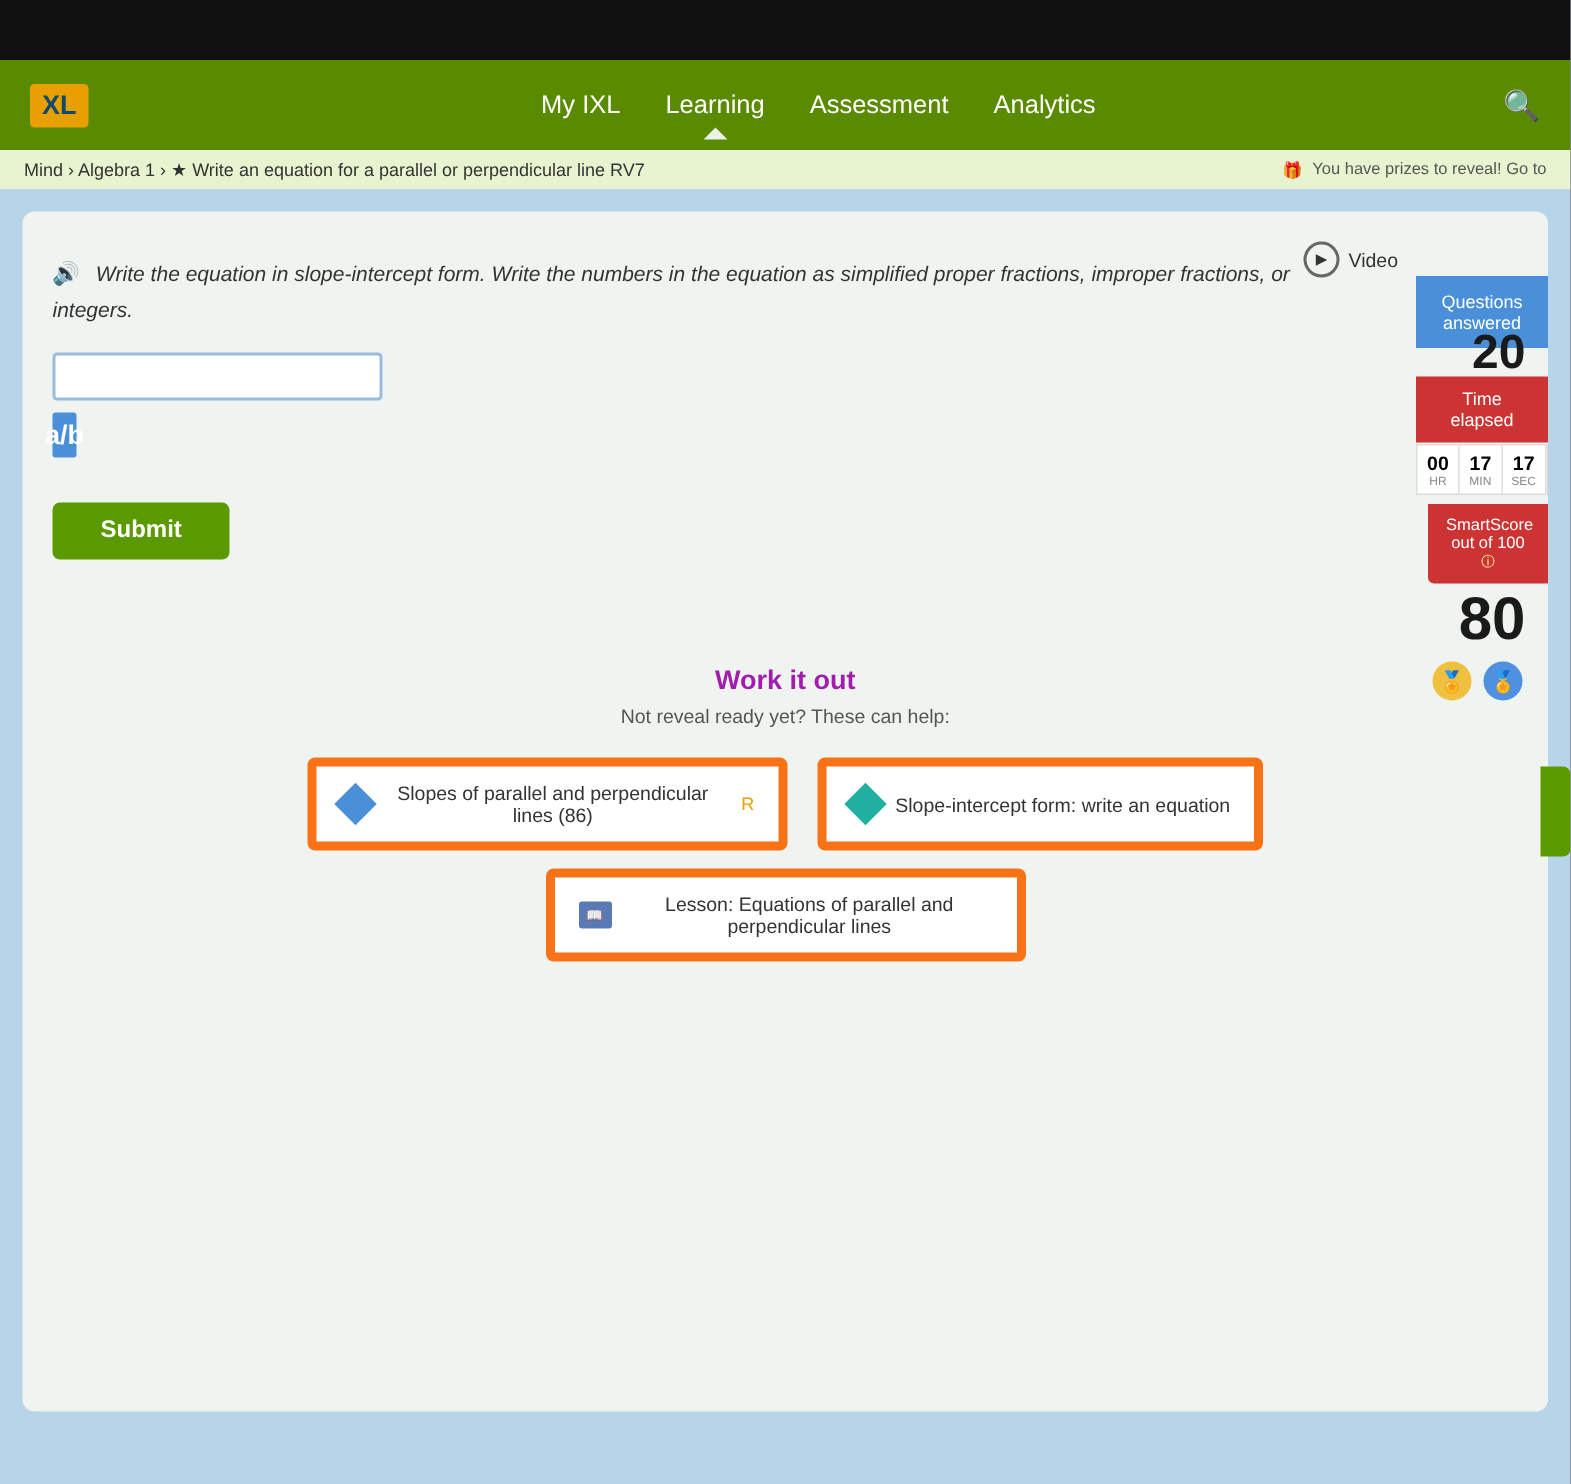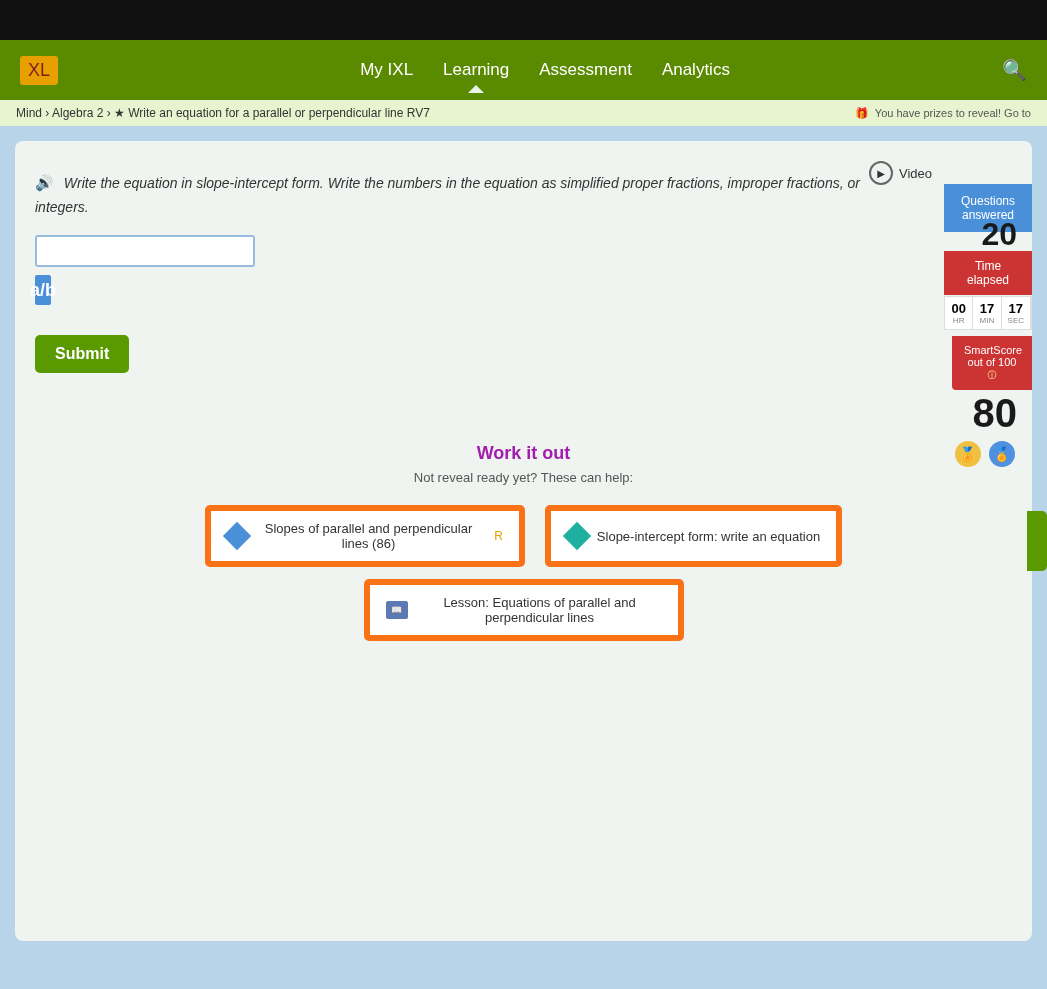--- a/index.html
+++ b/index.html
@@ -22,22 +22,22 @@
       background: #5a8a00;
       height: 60px;
       display: flex;
       align-items: center;
       padding: 0 20px;
       gap: 0;
     }
 
     .nav-logo {
       background: #e8a000;
-      color: #7f1d1d;
-      font-weight: normal;
+      color: #0c4a6e;
+      font-weight: bold;
       font-size: 18px;
       padding: 4px 8px;
       margin-right: 30px;
       border-radius: 3px;
     }
 
     .nav-links {
       display: flex;
       gap: 30px;
       flex: 1;
@@ -296,21 +296,21 @@
       align-items: center;
       justify-content: center;
       margin-bottom: 20px;
       border-radius: 2px;
     }
 
     .submit-btn {
       background: #5a9a00;
       color: #fff;
       border: none;
-      padding: 10px 20px;
+      padding: 10px 32px;
       font-size: 16px;
       font-weight: bold;
       border-radius: 5px;
       cursor: pointer;
       margin-top: 10px;
     }
 
     
     .work-it-out {
       text-align: center;
@@ -407,21 +407,21 @@
     <span class="nav-link">My IXL</span>
     <span class="nav-link active">Learning</span>
     <span class="nav-link">Assessment</span>
     <span class="nav-link">Analytics</span>
   </div>
   <div class="nav-search">🔍</div>
 </nav>
 
 <div class="breadcrumb-bar">
   <div class="breadcrumb-left">
-    <span>Mind › Algebra 2 › ★ Write an equation for a parallel or perpendicular line  RV7</span>
+    <span>Mind › Algebra 1 › ★ Write an equation for a parallel or perpendicular line  RV7</span>
   </div>
   <div class="prize-banner">
     <span>🎁</span>
     <span>You have prizes to reveal! Go to</span>
   </div>
 </div>
 
 <div class="main-wrapper">
   <div class="content-card">
 

